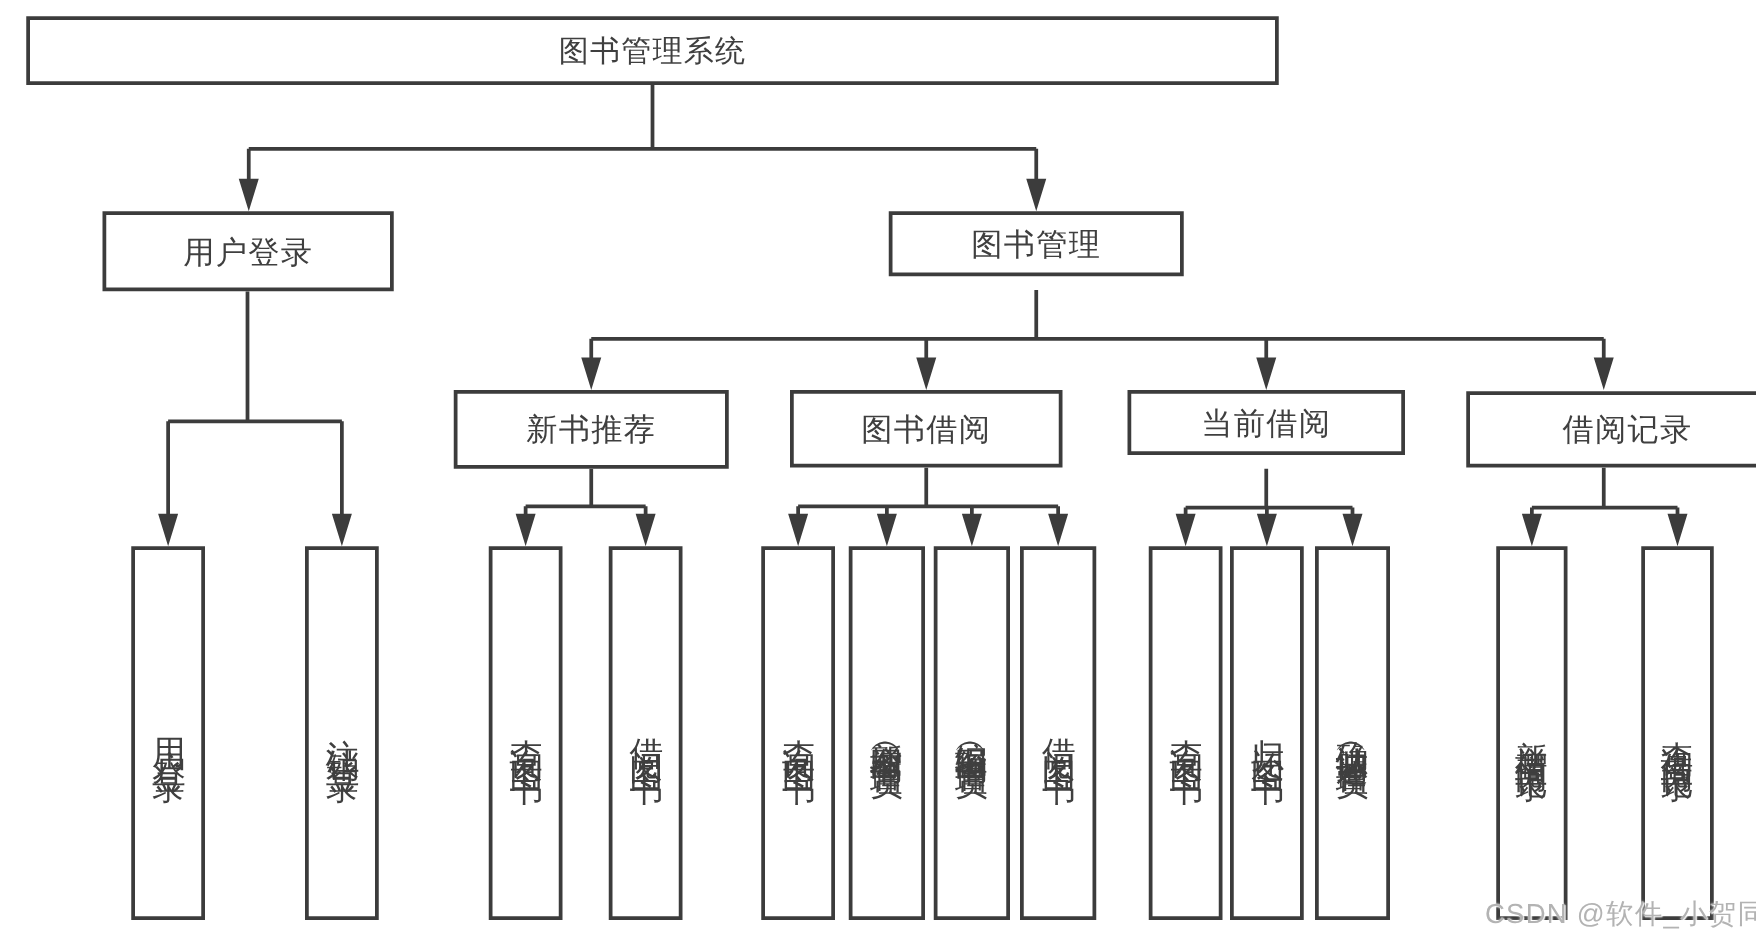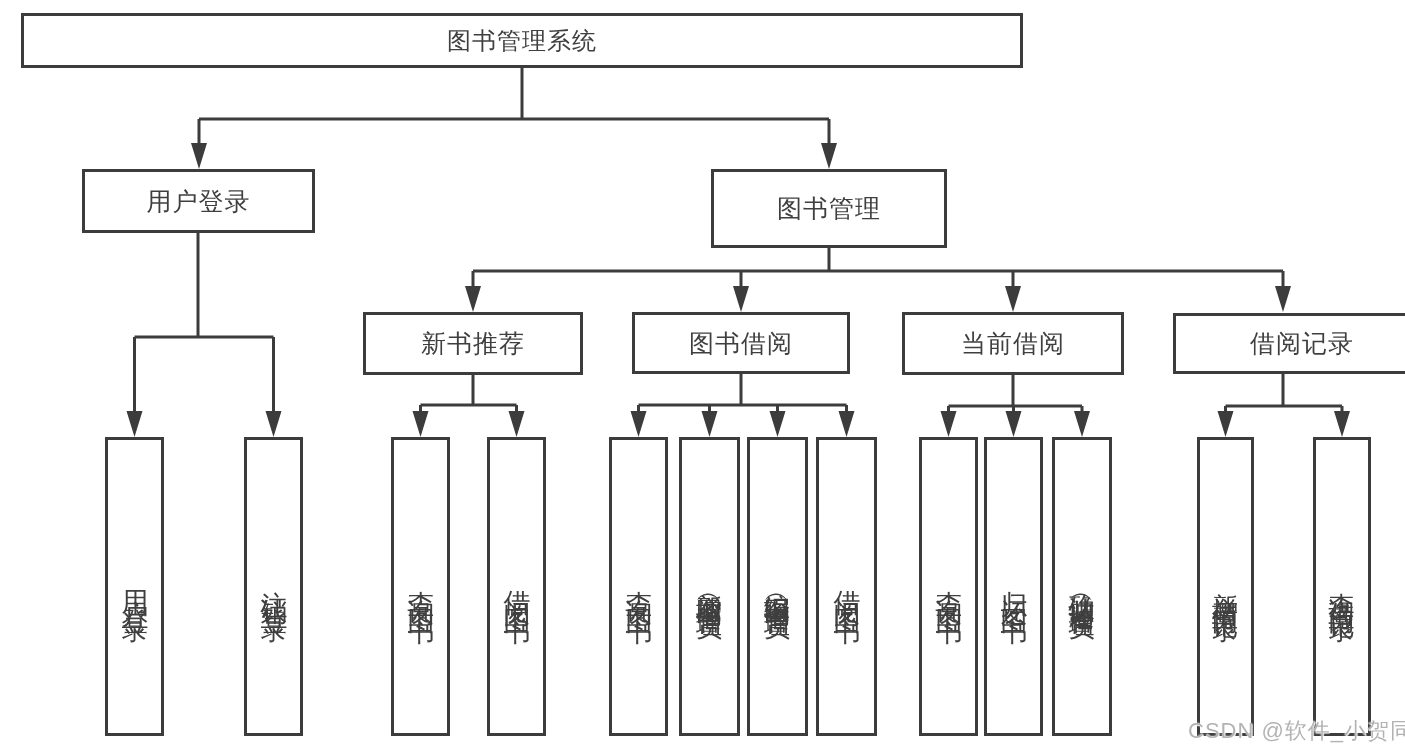--- a/index.html
+++ b/index.html
@@ -51,31 +51,31 @@
          M1217.5 411 H1233.5 L1225.5 437 Z M1334 411 H1350 L1342 437 Z" fill="#3c3c3c" stroke="none"></path>
   </svg>
 
   <div class="box h root" style="left:21px;top:13px;width:1002px;height:55px;">
     <span>图书管理系统</span>
   </div>
 
   <div class="box h" style="left:82px;top:169px;width:233px;height:64px;">
     <span>用户登录</span>
   </div>
-  <div class="box h" style="left:711px;top:169px;width:236px;height:79px;">
+  <div class="box h" style="left:711px;top:169px;width:236px;height:52px;">
     <span>图书管理</span>
   </div>
 
   <div class="box h" style="left:363px;top:312px;width:220px;height:63px;">
     <span>新书推荐</span>
   </div>
   <div class="box h" style="left:632px;top:312px;width:218px;height:62px;">
     <span>图书借阅</span>
   </div>
-  <div class="box h" style="left:902px;top:312px;width:222px;height:63px;">
+  <div class="box h" style="left:902px;top:312px;width:222px;height:52px;">
     <span>当前借阅</span>
   </div>
   <div class="box h" style="left:1173px;top:313px;width:258px;height:61px;">
     <span>借阅记录</span>
   </div>
 
   <div class="box v" style="left:105px;top:437px;width:59px;height:299px;">
     <span>用户登录</span>
   </div>
   <div class="box v" style="left:244px;top:437px;width:59px;height:299px;">

